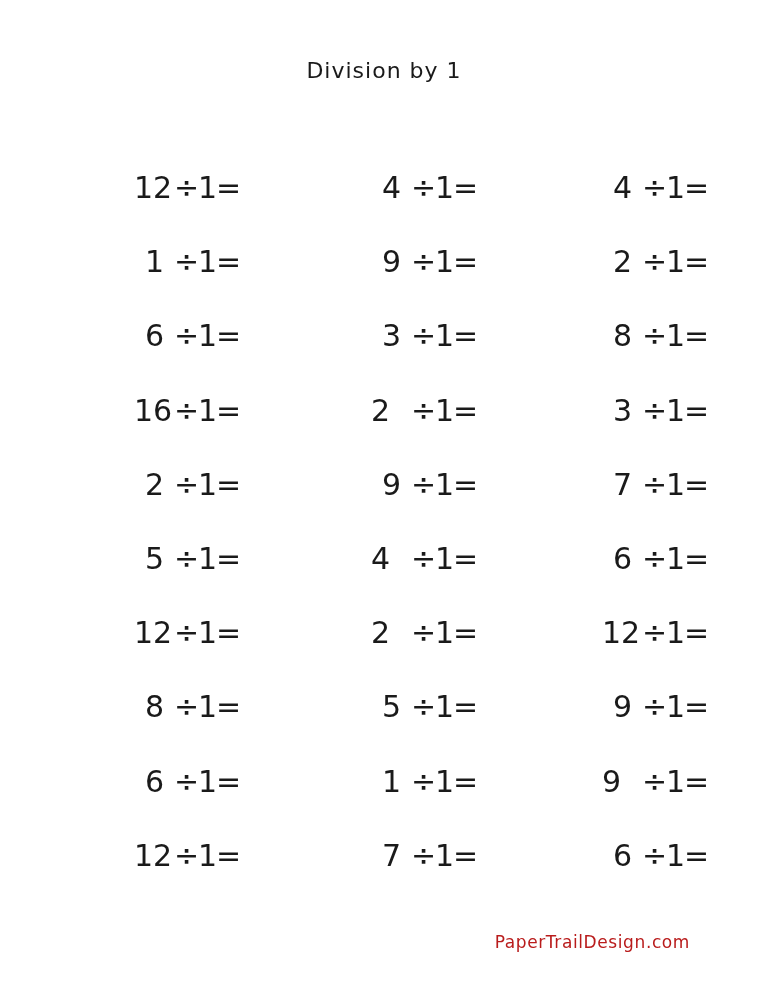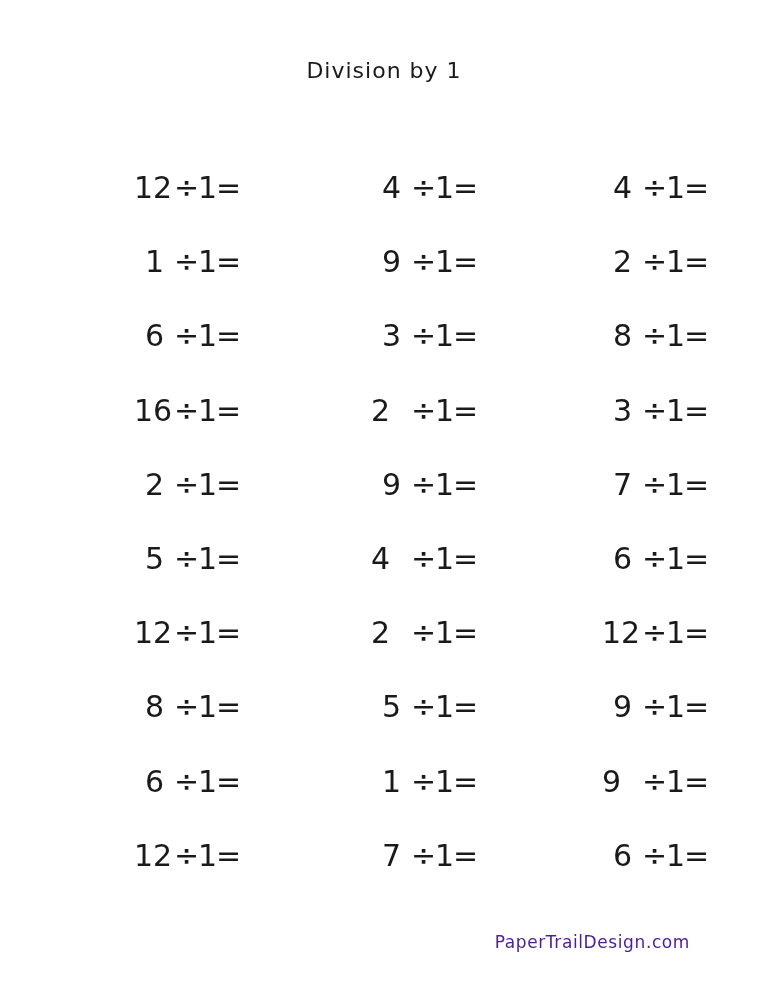--- a/index.html
+++ b/index.html
@@ -69,21 +69,21 @@
       display: inline-block;
       width: 18px;
       text-align: left;
     }
     .footer {
       position: absolute;
       top: 932px;
       right: 78px;
       font-size: 17px;
       letter-spacing: 0.6px;
-      color: #4c1d95;
+      color: #b91c1c;
     }
   </style>
 </head>
 <body>
 
 <div class="title">Division by 1</div>
 
 <div class="grid" id="grid">
     <div class="row">
       <div class="problem col-0">

